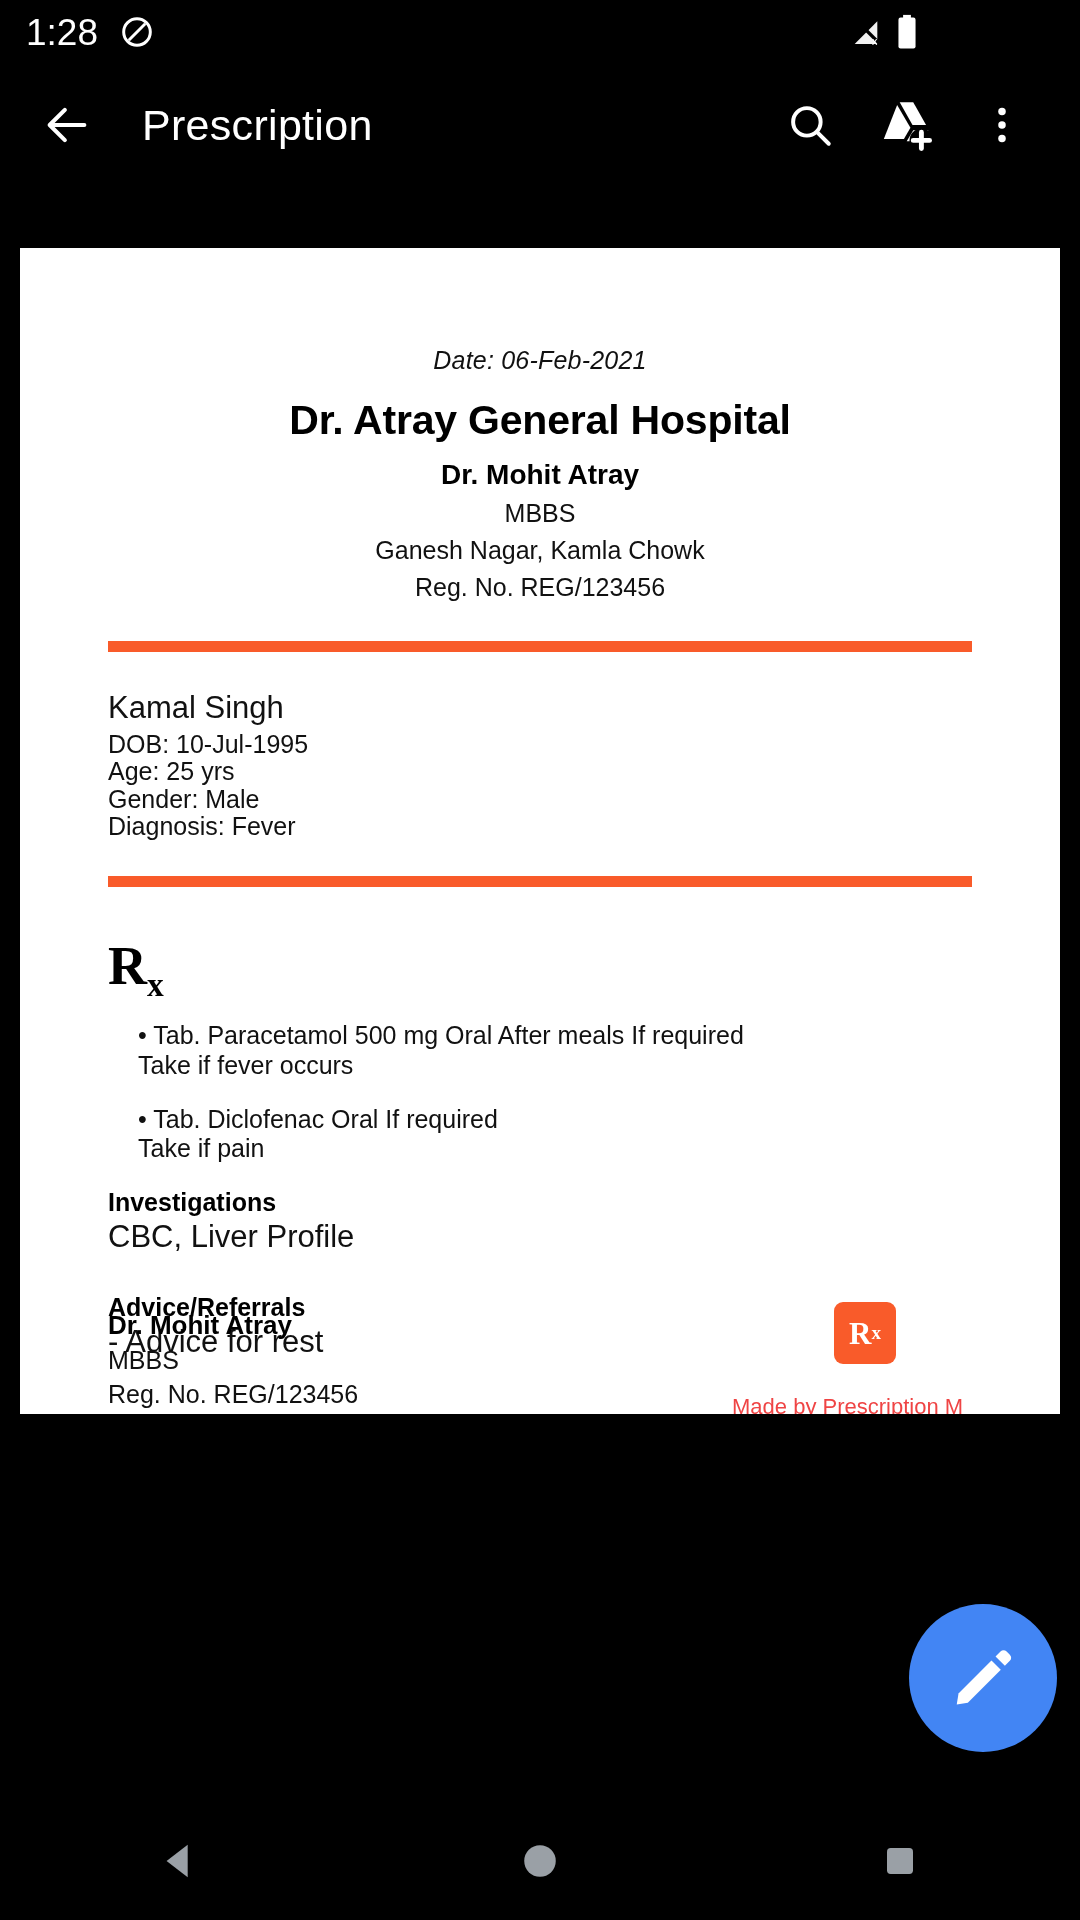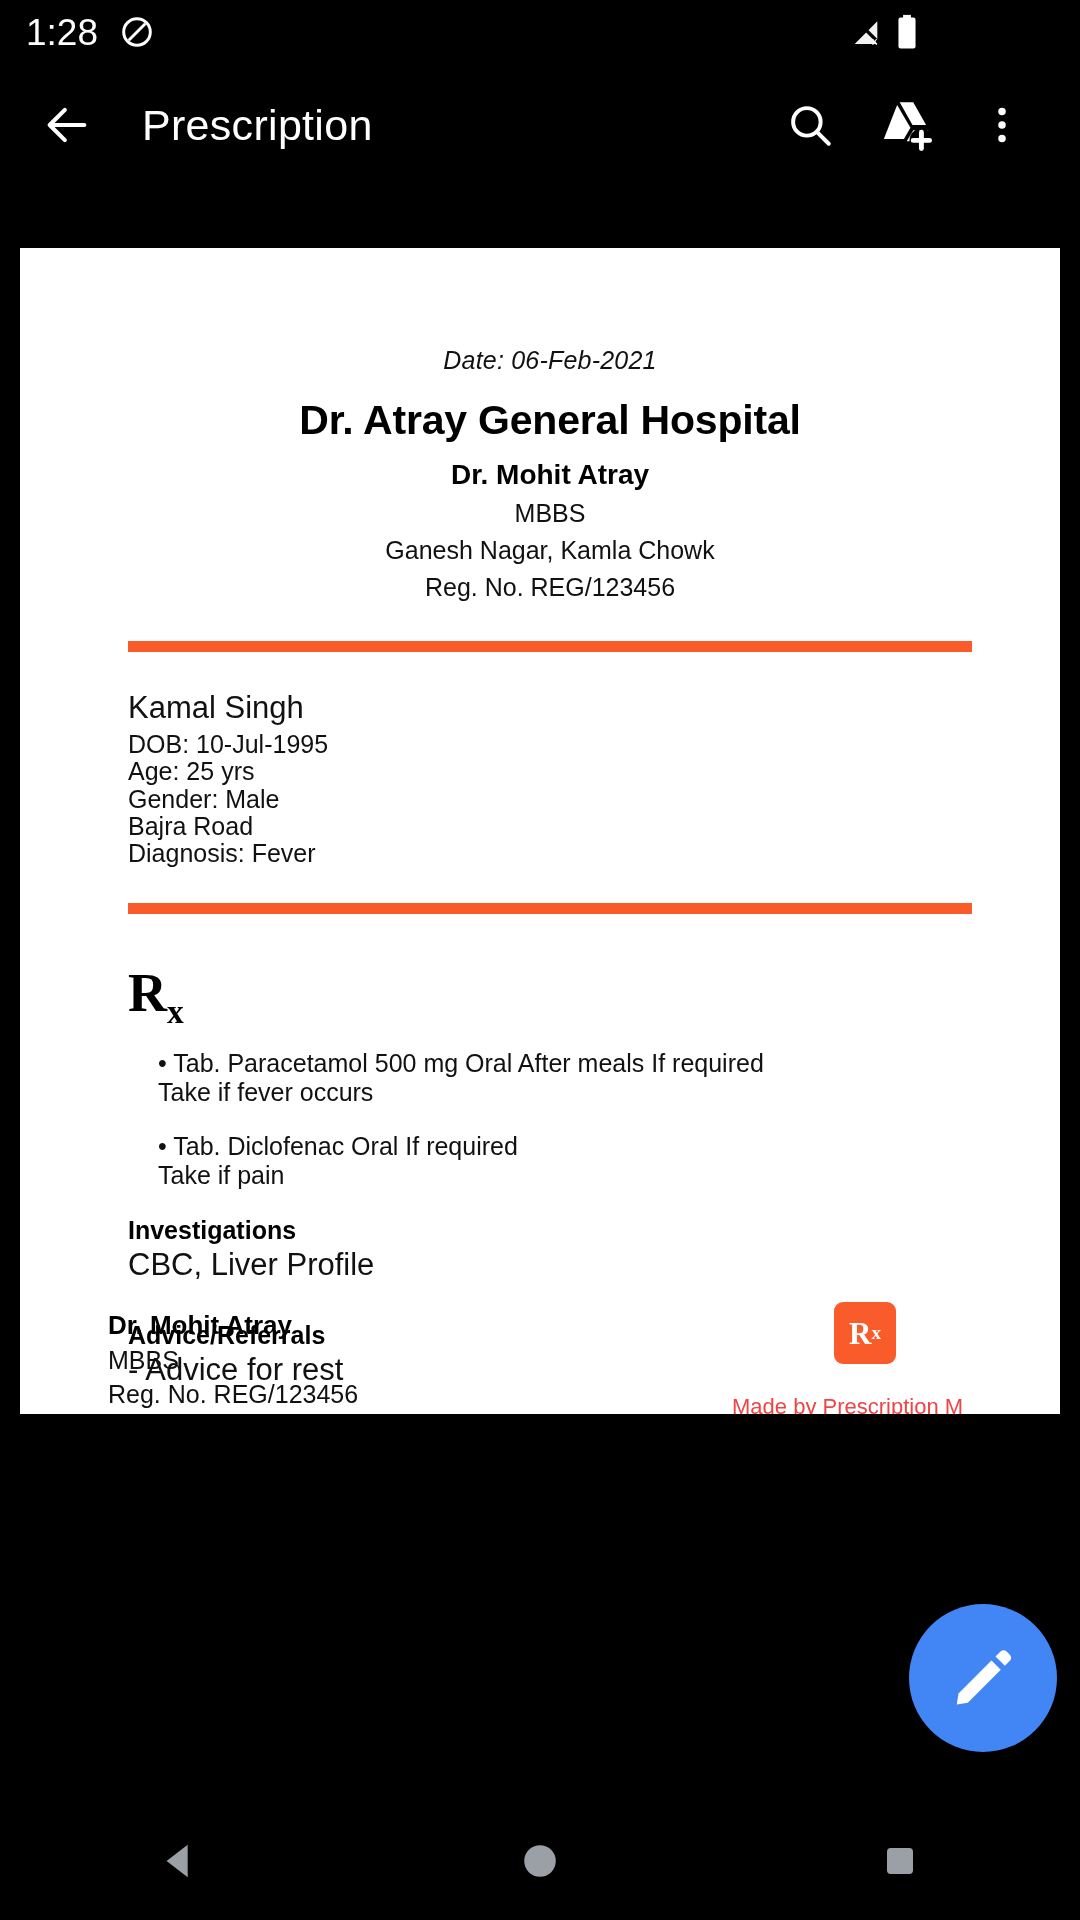--- a/index.html
+++ b/index.html
@@ -31,21 +31,21 @@
     white-space:nowrap; letter-spacing:0.3px;
   }
   .appbar-actions { margin-left:auto; display:flex; align-items:center; }
   .appbar-btn { width:96px; height:96px; display:flex; align-items:center; justify-content:center; flex:none; }
 
   
   .doc-card {
     position:absolute; left:20px; top:248px; width:1040px; height:1166px;
     background:#ffffff; overflow:hidden;
   }
-  .doc-inner { position:relative; width:100%; height:100%;padding-left:20px; }
+  .doc-inner { position:relative; width:100%; height:100%; }
 
   .doc-date {
     text-align:center; font-style:italic; font-size:25px; color:#111;
     margin-top:98px; letter-spacing:0.2px;
   }
   .doc-hospital {
     text-align:center; font-size:41px; font-weight:700; color:#000;
     margin-top:22px; letter-spacing:-0.2px;
   }
   .doc-docname {
@@ -182,21 +182,20 @@
       <div class="doc-line">Ganesh Nagar, Kamla Chowk</div>
       <div class="doc-line">Reg. No. REG/123456</div>
 
       <div class="rule rule-1"></div>
 
       <div class="patient">
         <div class="patient-name">Kamal Singh</div>
         <div class="patient-row">DOB: 10-Jul-1995</div>
         <div class="patient-row">Age: 25 yrs</div>
         <div class="patient-row">Gender: Male</div>
-        <div class="patient-row">Bajra Road</div>
         <div class="patient-row">Diagnosis: Fever</div>
       </div>
 
       <div class="rule rule-2"></div>
 
       <div class="rx-symbol"><span>R</span><sub>x</sub></div>
 
       <div class="med-list">
         <div class="med-item">
           <div class="med-line">• Tab. Paracetamol 500 mg Oral After meals If required</div>

